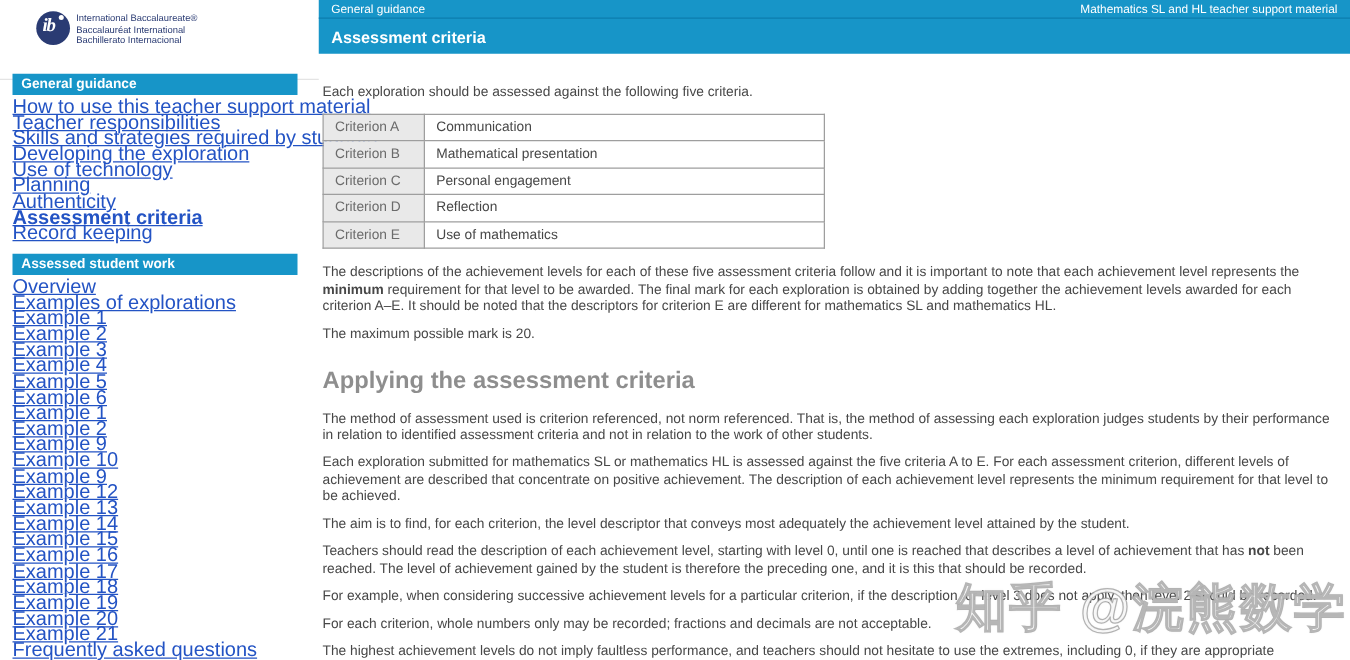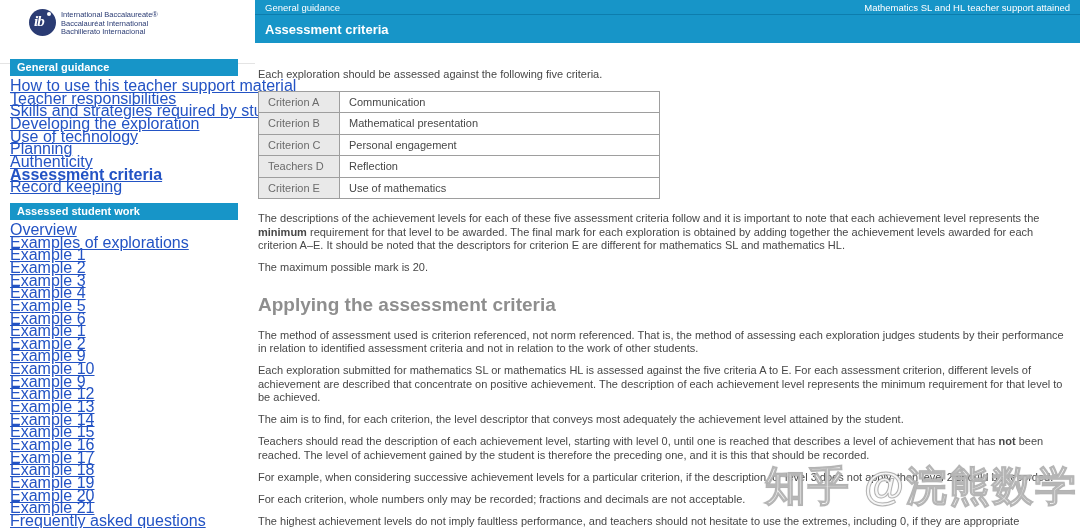--- a/index.html
+++ b/index.html
@@ -104,21 +104,21 @@
   <div class="logo-text">
     <div>International Baccalaureate®</div>
     <div>Baccalauréat International</div>
     <div>Bachillerato Internacional</div>
   </div>
 </div>
 
 <div class="header-bar">
   <div class="header-top">
     <span>General guidance</span>
-    <span>Mathematics SL and HL teacher support attained</span>
+    <span>Mathematics SL and HL teacher support material</span>
   </div>
   <div class="header-title">Assessment criteria</div>
 </div>
 
 <div class="sidebar">
     <div class="sb-header">General guidance</div>
     <div class="sb-list">
       <a href="#" class="sb-link">How to use this teacher support material</a>
       <a href="#" class="sb-link">Teacher responsibilities</a>
       <a href="#" class="sb-link">Skills and strategies required by students</a>
@@ -168,21 +168,21 @@
         </tr>
         <tr>
           <td class="crit-name">Criterion B</td>
           <td class="crit-label">Mathematical presentation</td>
         </tr>
         <tr>
           <td class="crit-name">Criterion C</td>
           <td class="crit-label">Personal engagement</td>
         </tr>
         <tr>
-          <td class="crit-name">Teachers D</td>
+          <td class="crit-name">Criterion D</td>
           <td class="crit-label">Reflection</td>
         </tr>
         <tr>
           <td class="crit-name">Criterion E</td>
           <td class="crit-label">Use of mathematics</td>
         </tr>
       </tbody>
   </table>
   <div>
       <p class="body-p"><span>The descriptions of the achievement levels for each of these five assessment criteria follow and it is important to note that each achievement level represents the </span><b>minimum</b><span> requirement for that level to be awarded. The final mark for each exploration is obtained by adding together the achievement levels awarded for each criterion A–E. It should be noted that the descriptors for criterion E are different for mathematics SL and mathematics HL.</span></p>

